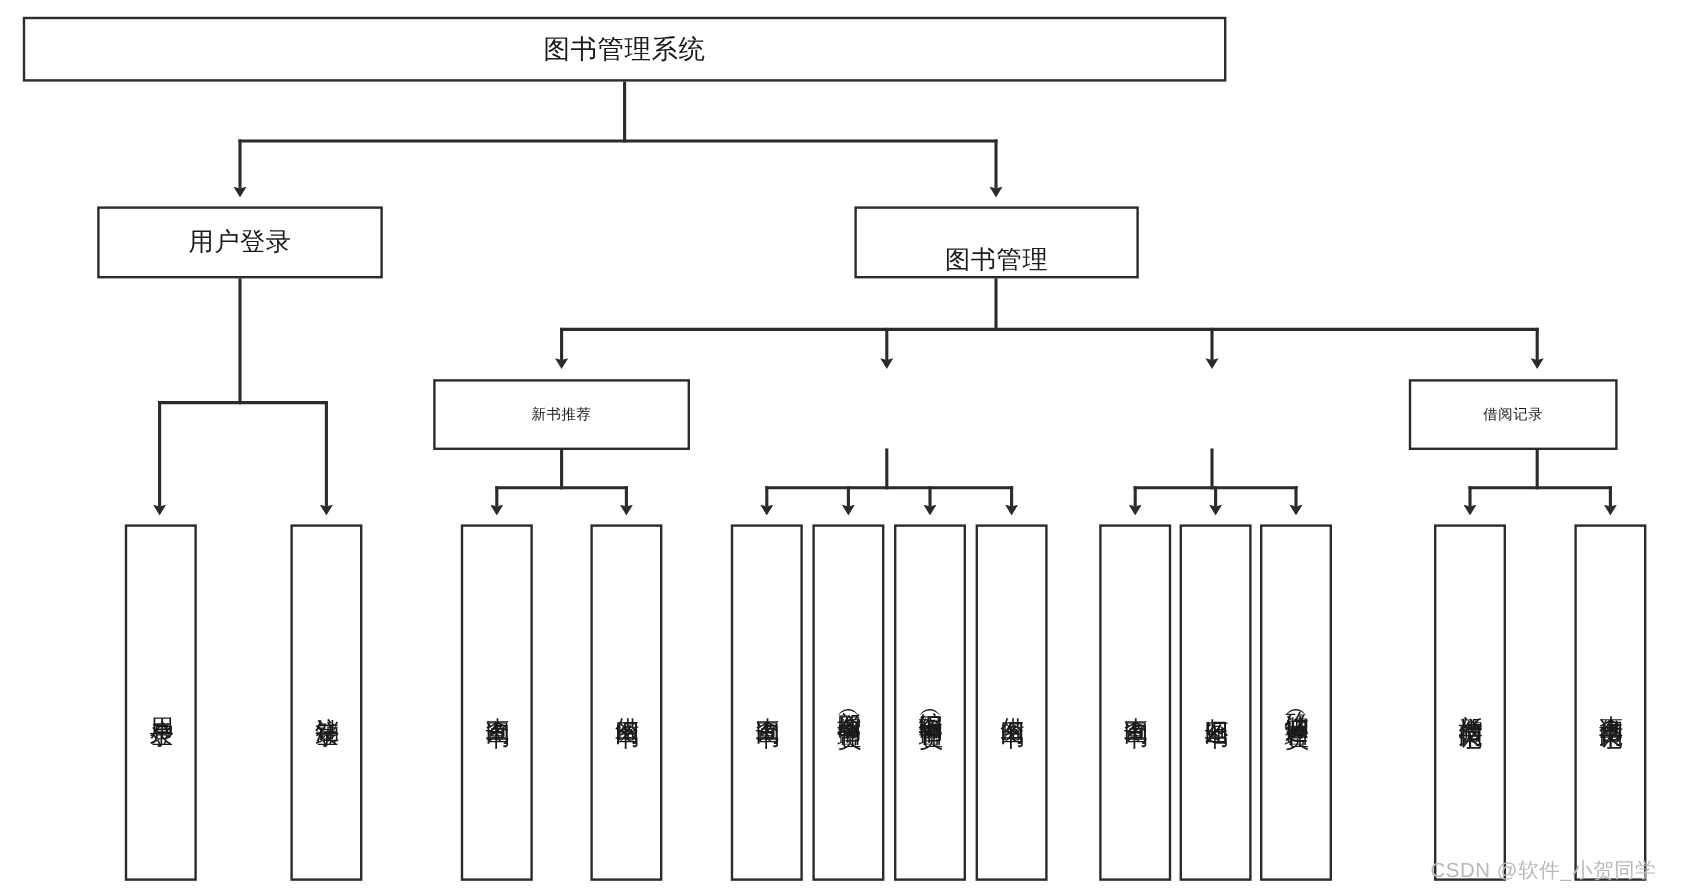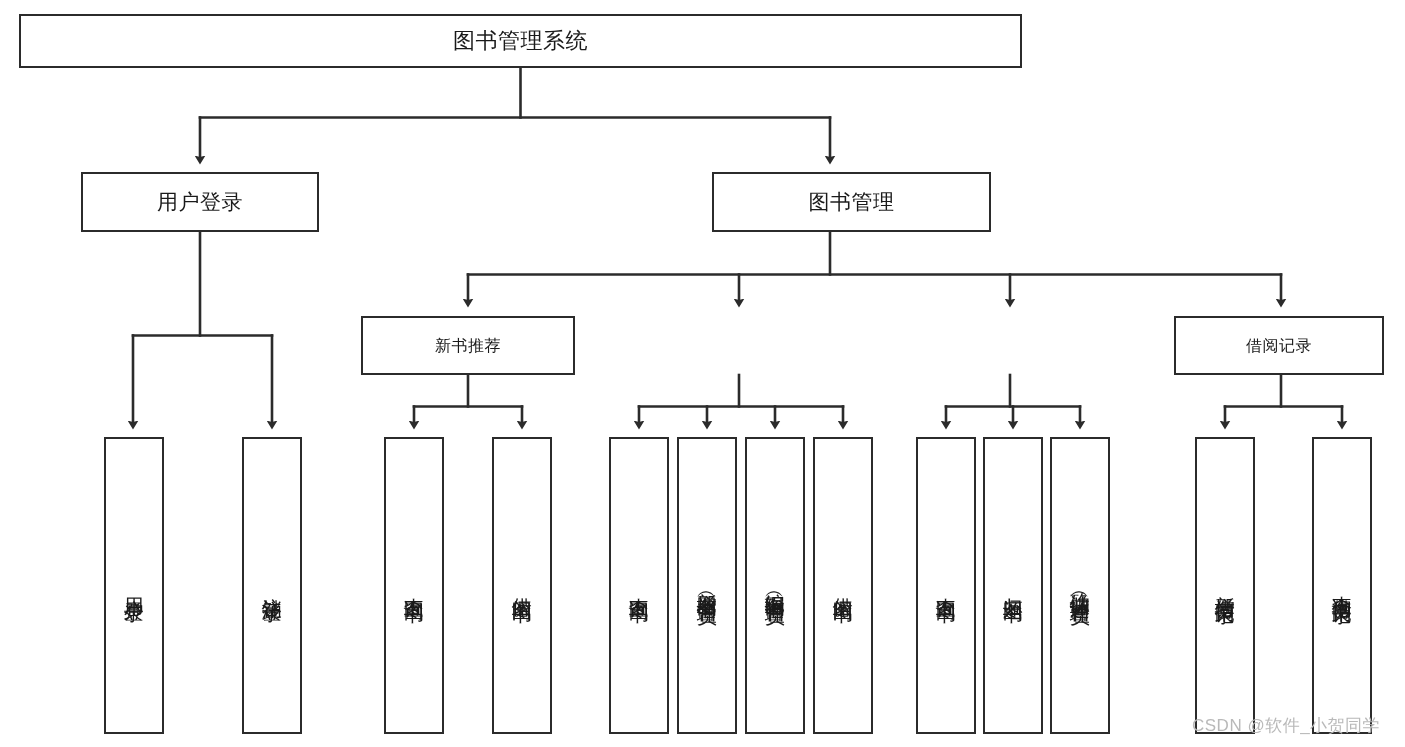--- a/index.html
+++ b/index.html
@@ -36,21 +36,21 @@
   .node-label {
     color: #1a1a1a;
     font-size: 21px;
     line-height: 1.25;
     letter-spacing: 0.5px;
     white-space: nowrap;
     text-align: center;
   }
   .node.root .node-label { font-size: 22px; text-align: right; }
   .node.level1 .node-label { font-size: 21px; }
-  .node.level2 .node-label { font-size: 16px; }
+  .node.level2 .node-label { font-size: 12px; }
   .node.leaf {
     align-items: center;
     justify-content: center;
     padding: 6px 0;
   }
   .node.leaf .node-label {
     writing-mode: vertical-rl;
     text-orientation: upright;
     font-size: 20px;
     line-height: 1.32;
@@ -122,28 +122,28 @@
     </g>
   </svg>
 
   <div class="node root" style="left:19px; top:14px; width:1003px; height:54px;">
     <span class="node-label">图书管理系统</span>
   </div>
 
   <div class="node level1" style="left:81px; top:172px; width:238px; height:60px;">
     <span class="node-label">用户登录</span>
   </div>
-  <div class="node level1" style="left:712px; top:172px; width:279px; height:60px;">
+  <div class="node level1" style="left:712px; top:172px; width:237px; height:60px;align-items:flex-end;">
     <span class="node-label">图书管理</span>
   </div>
 
   <div class="node level2" style="left:361px; top:316px; width:214px; height:59px;">
     <span class="node-label">新书推荐</span>
   </div>
-  <div class="node level2" style="left:1174px; top:316px; width:210px; height:59px;">
+  <div class="node level2" style="left:1174px; top:316px; width:174px; height:59px;">
     <span class="node-label">借阅记录</span>
   </div>
 
   <div class="node leaf" style="left:104px; top:437px; width:60px; height:297px;">
     <span class="node-label">用户登录</span>
   </div>
   <div class="node leaf" style="left:242px; top:437px; width:60px; height:297px;">
     <span class="node-label">注销登录</span>
   </div>
 

